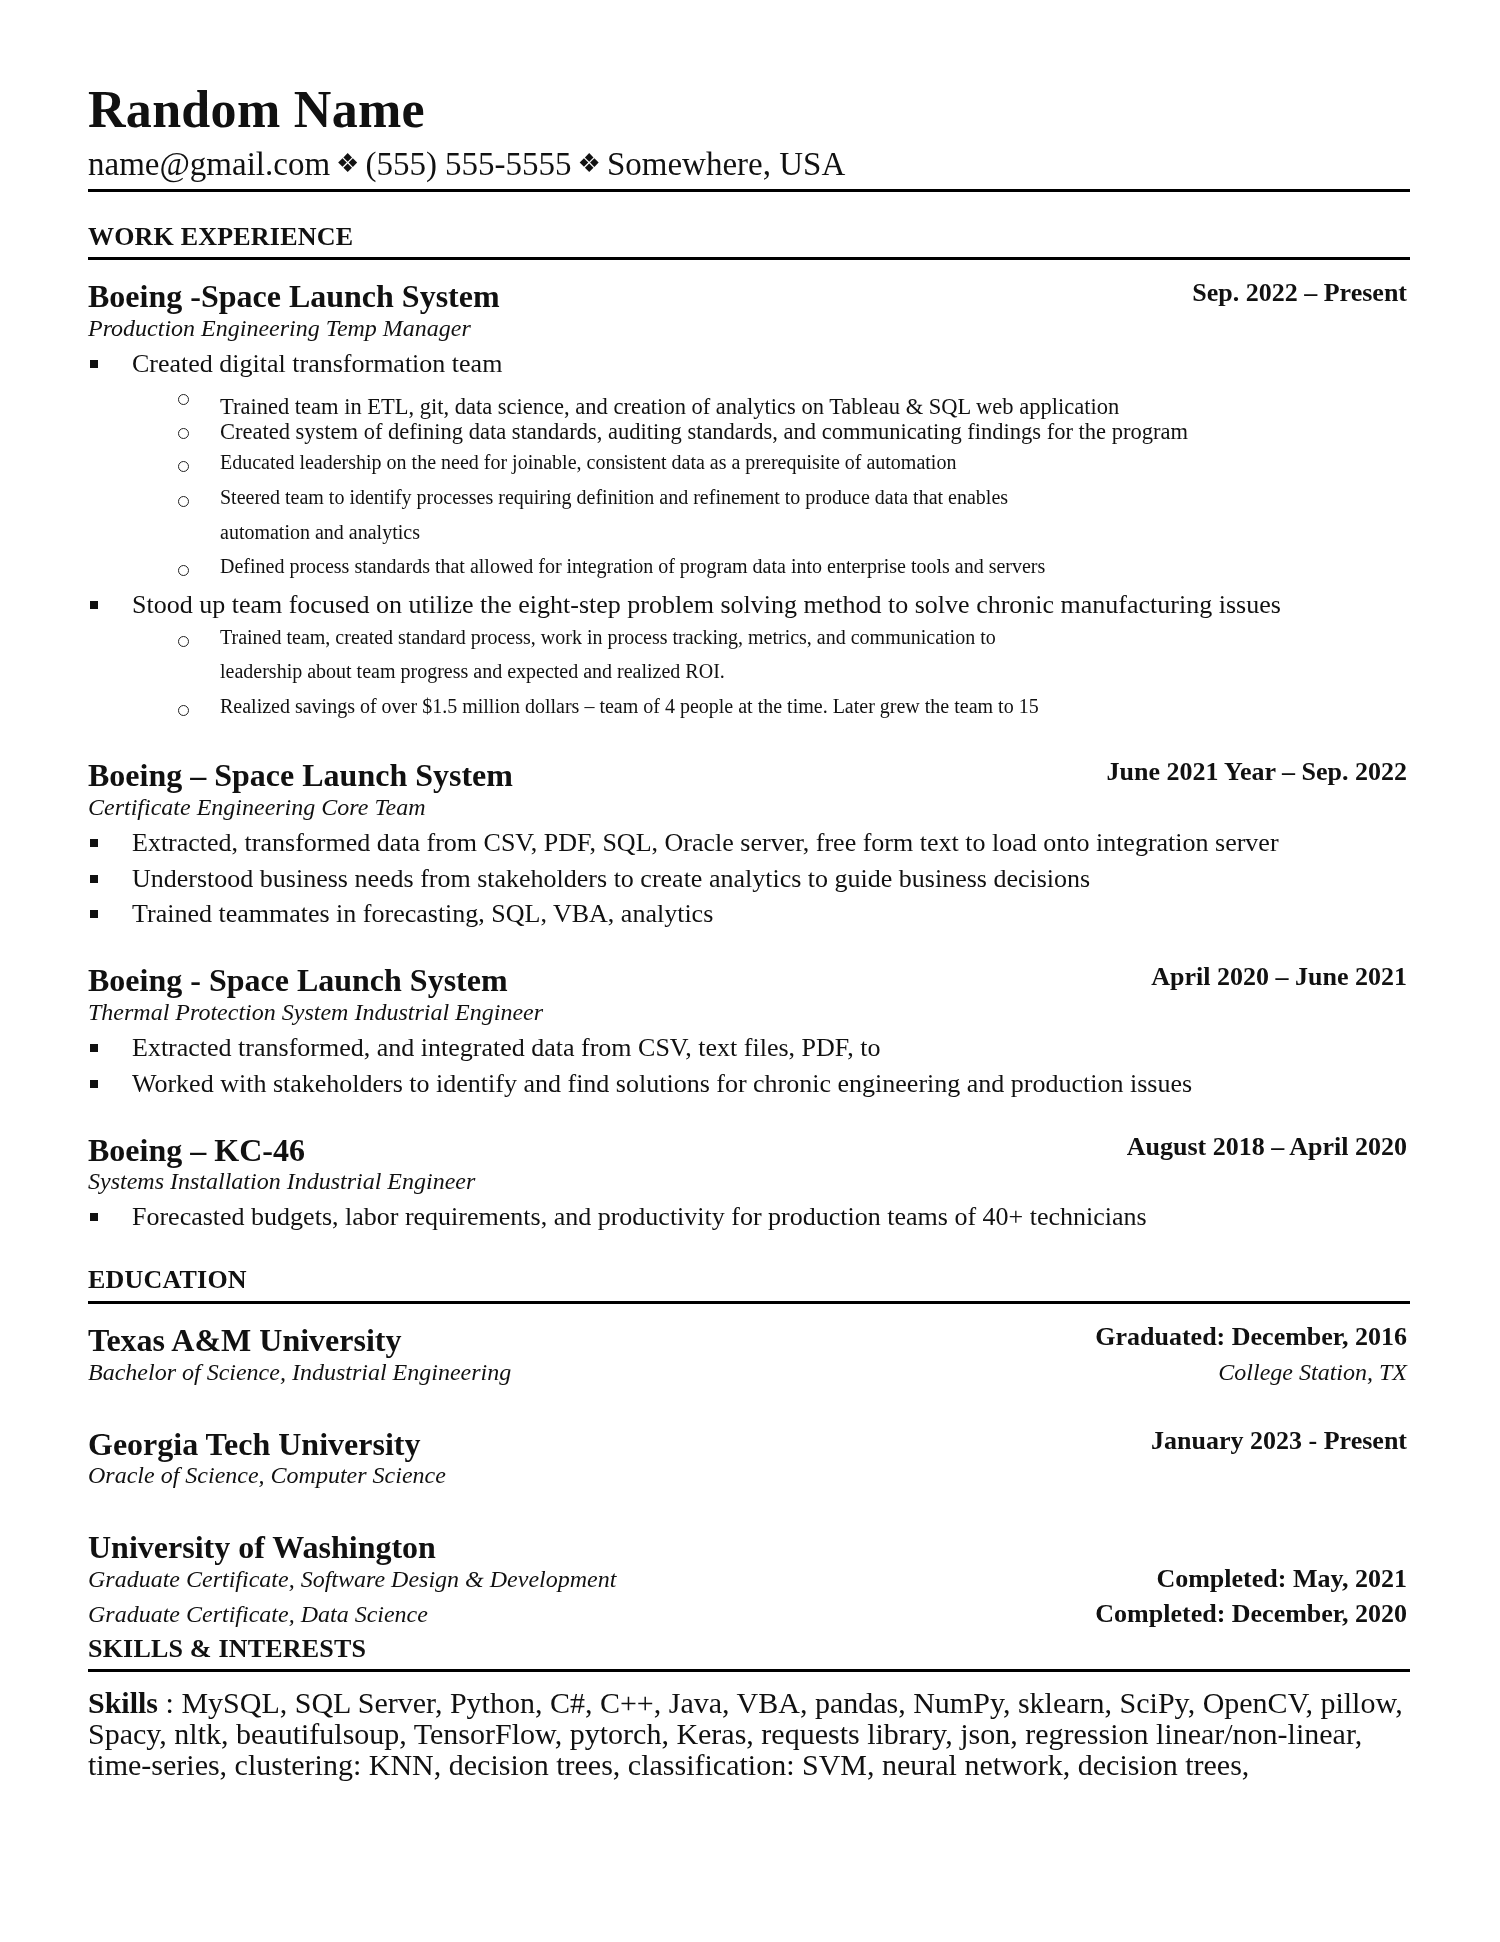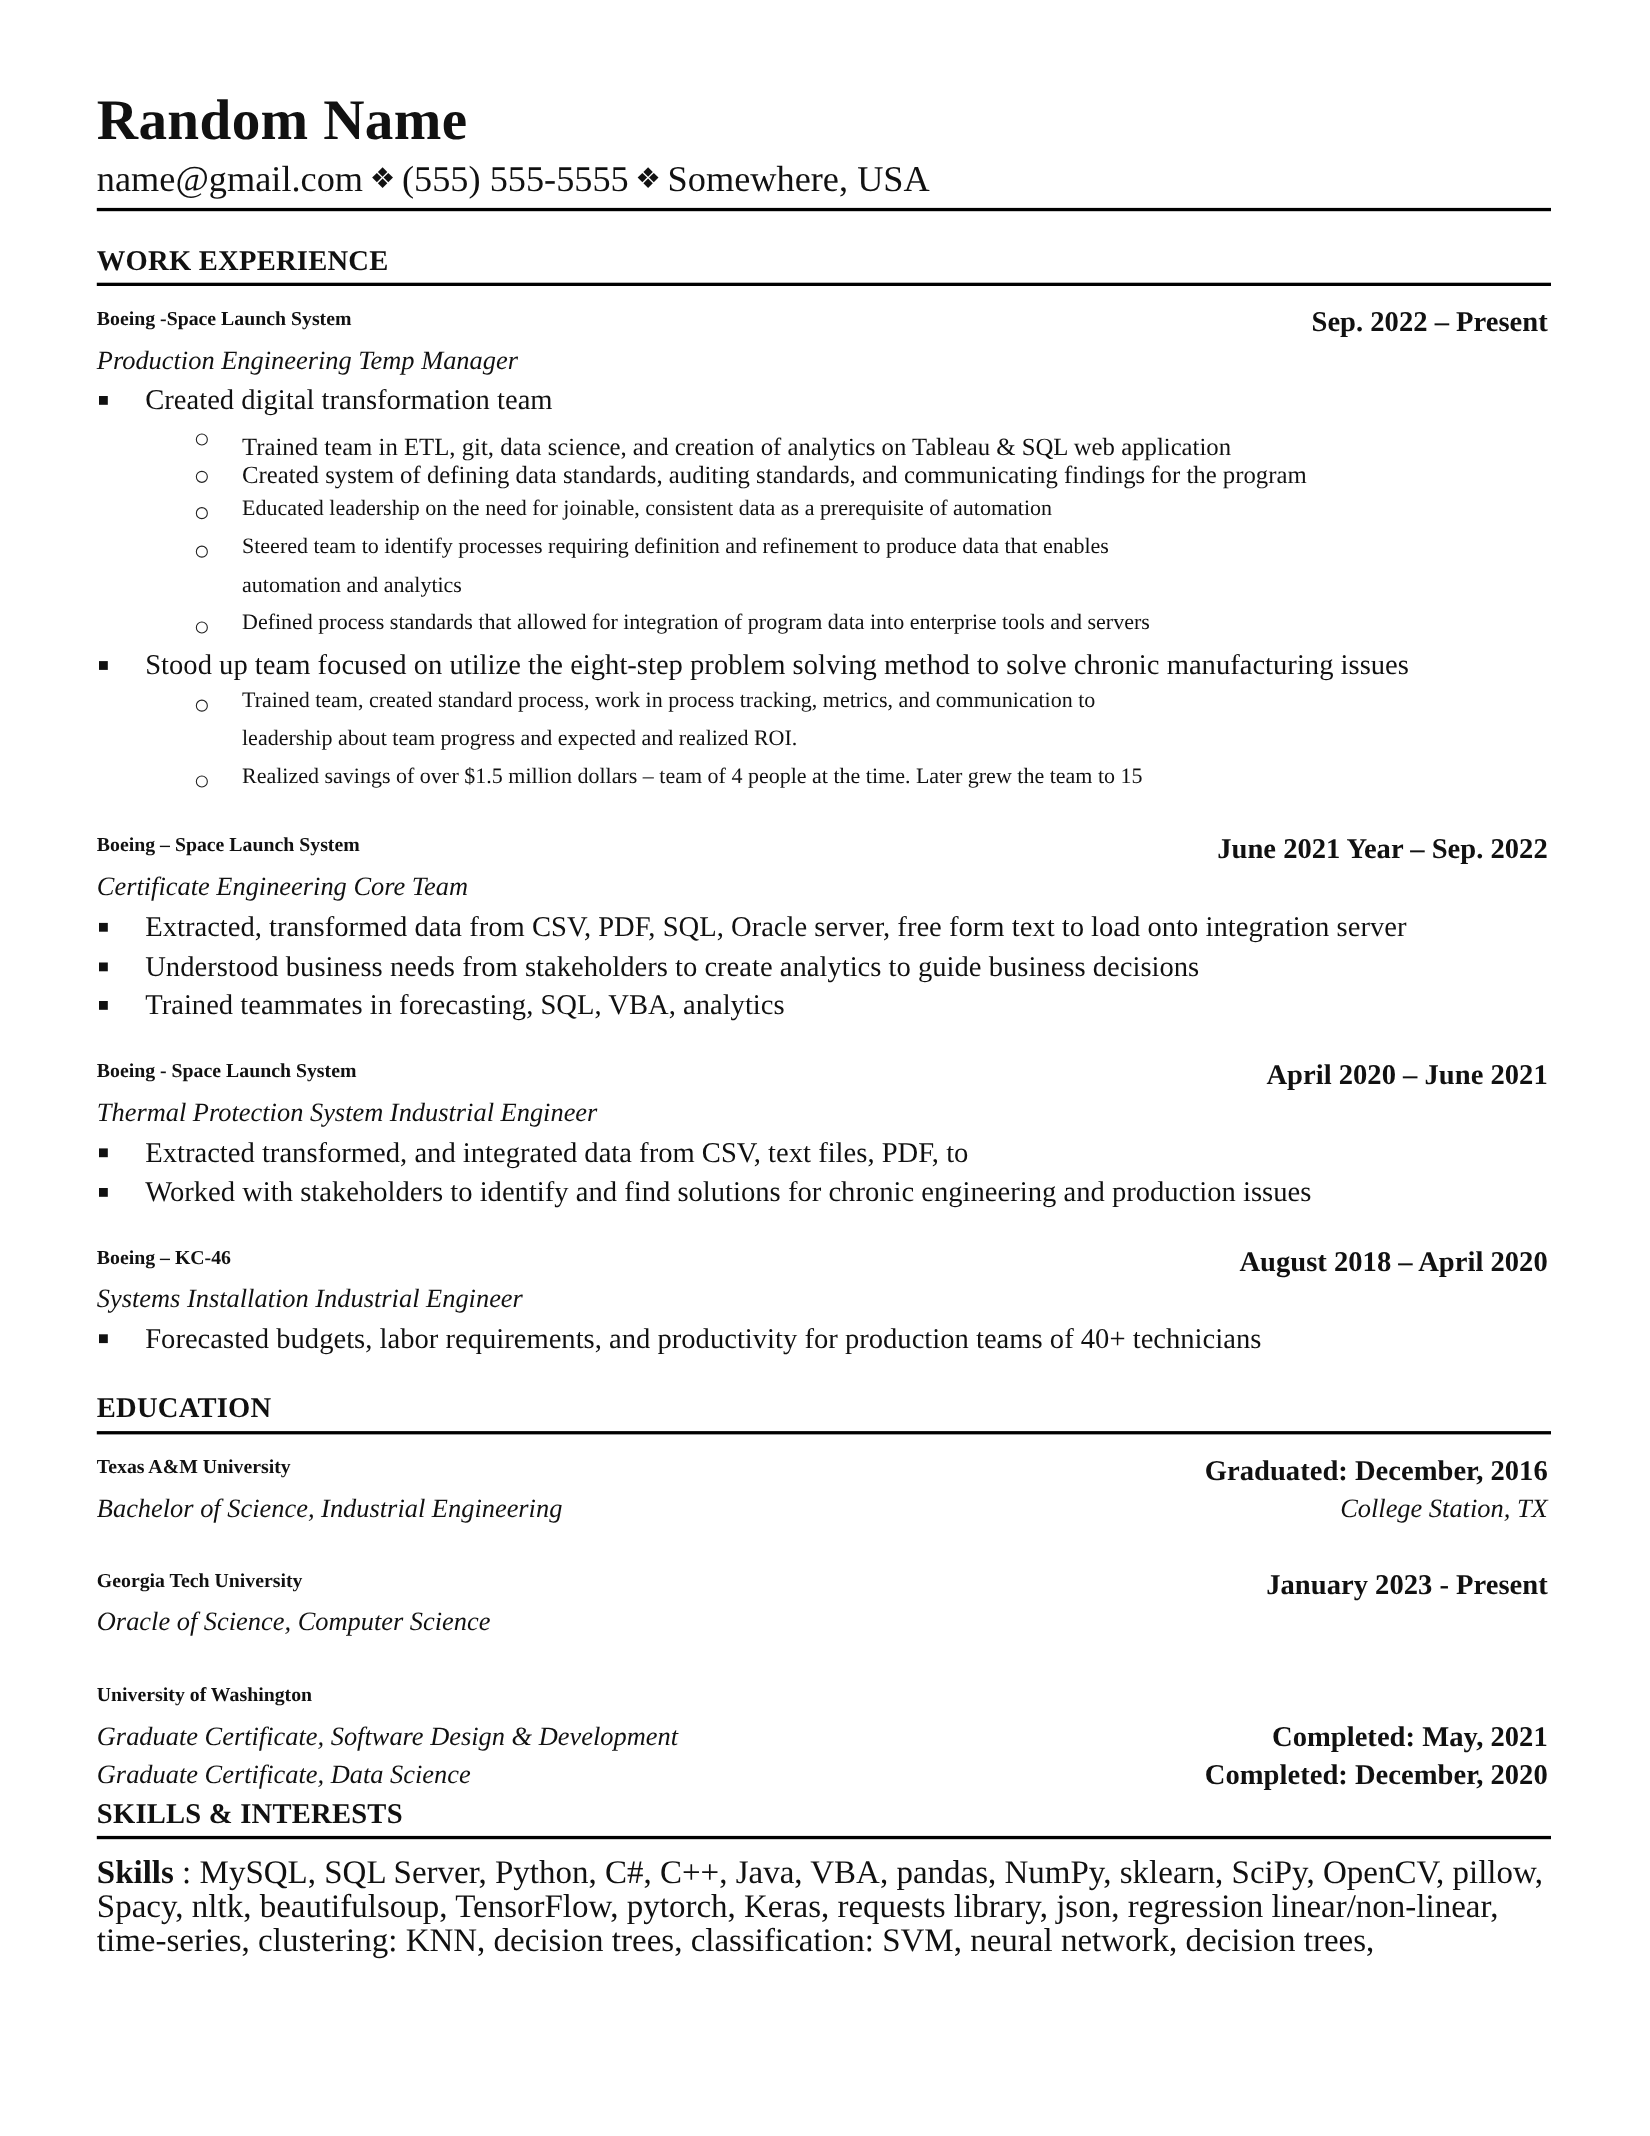--- a/index.html
+++ b/index.html
@@ -4,21 +4,21 @@
 <style>
   html, body { margin: 0; padding: 0; background: #ffffff; }
   body { width: 1500px; height: 1942px; position: relative; overflow: hidden;
          font-family: "Liberation Serif", "DejaVu Serif", serif; color: #111; }
   .abs { position: absolute; white-space: nowrap; line-height: 1; }
   .name { left: 88px; top: 84px; font-size: 52px; font-weight: bold; letter-spacing: 0.3px; }
   .contact { left: 88px; top: 148px; font-size: 33px; }
   .contact .sep { font-size: 26px; margin: 0 6px; position: relative; top: -3px; }
   .rule { position: absolute; left: 88px; width: 1322px; height: 3px; background: #000; }
   .section-title { left: 88px; font-size: 26px; font-weight: bold; letter-spacing: 0.2px; }
-  .company { left: 88px; font-size: 18px; font-weight: bold; }
+  .company { left: 88px; font-size: 32px; font-weight: bold; }
   .dates { right: 93px; font-size: 26px; font-weight: bold; text-align: right; }
   .role { left: 88px; font-size: 24px; font-style: italic; }
   .role-right { right: 93px; font-size: 24px; font-style: italic; text-align: right; }
   .b1-mark { left: 90px; width: 8px; height: 8px; background: #111; position: absolute; }
   .b1-text { left: 132px; font-size: 26px; }
   .b2-mark { left: 178px; width: 11px; height: 11px; border: 1.6px solid #222; border-radius: 50%; position: absolute; box-sizing: border-box; }
   .b2-text { left: 220px; font-size: 20px; }
   .b2-text.small { font-size: 22.5px; }
   .skills { left: 88px; width: 1322px; font-size: 30px; line-height: 31px; white-space: normal; }
   .skills b { font-weight: bold; }

